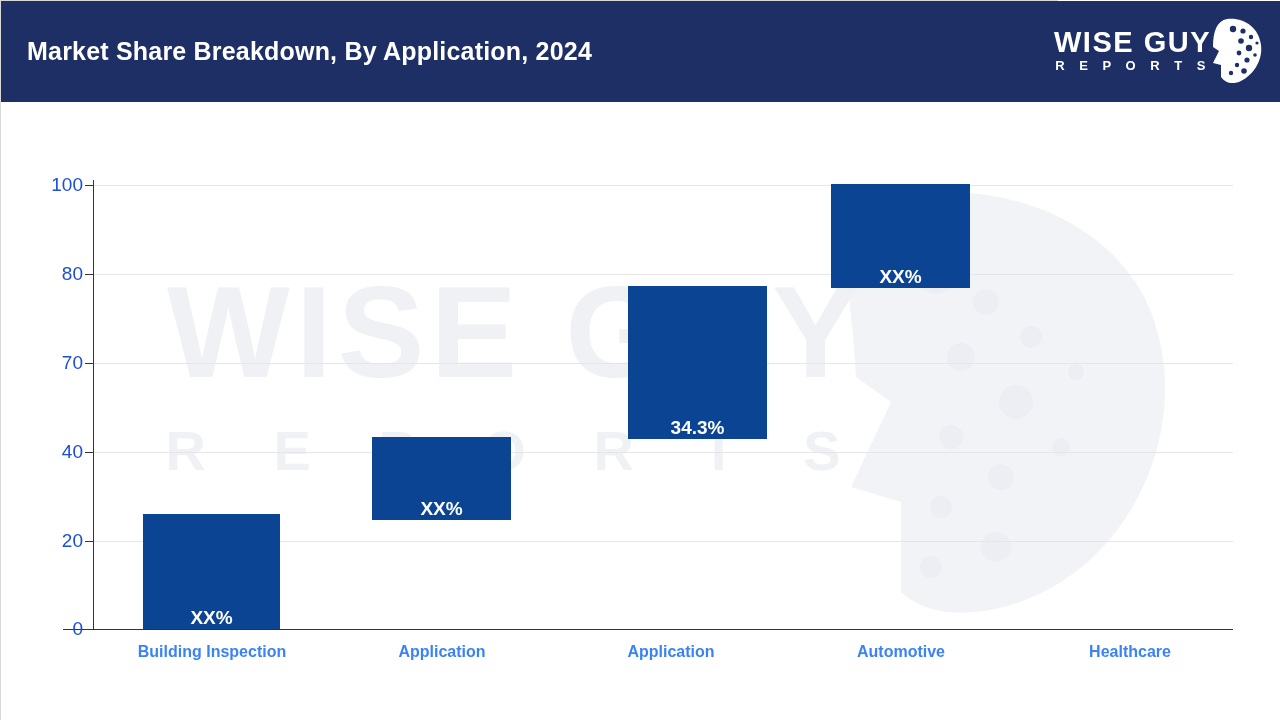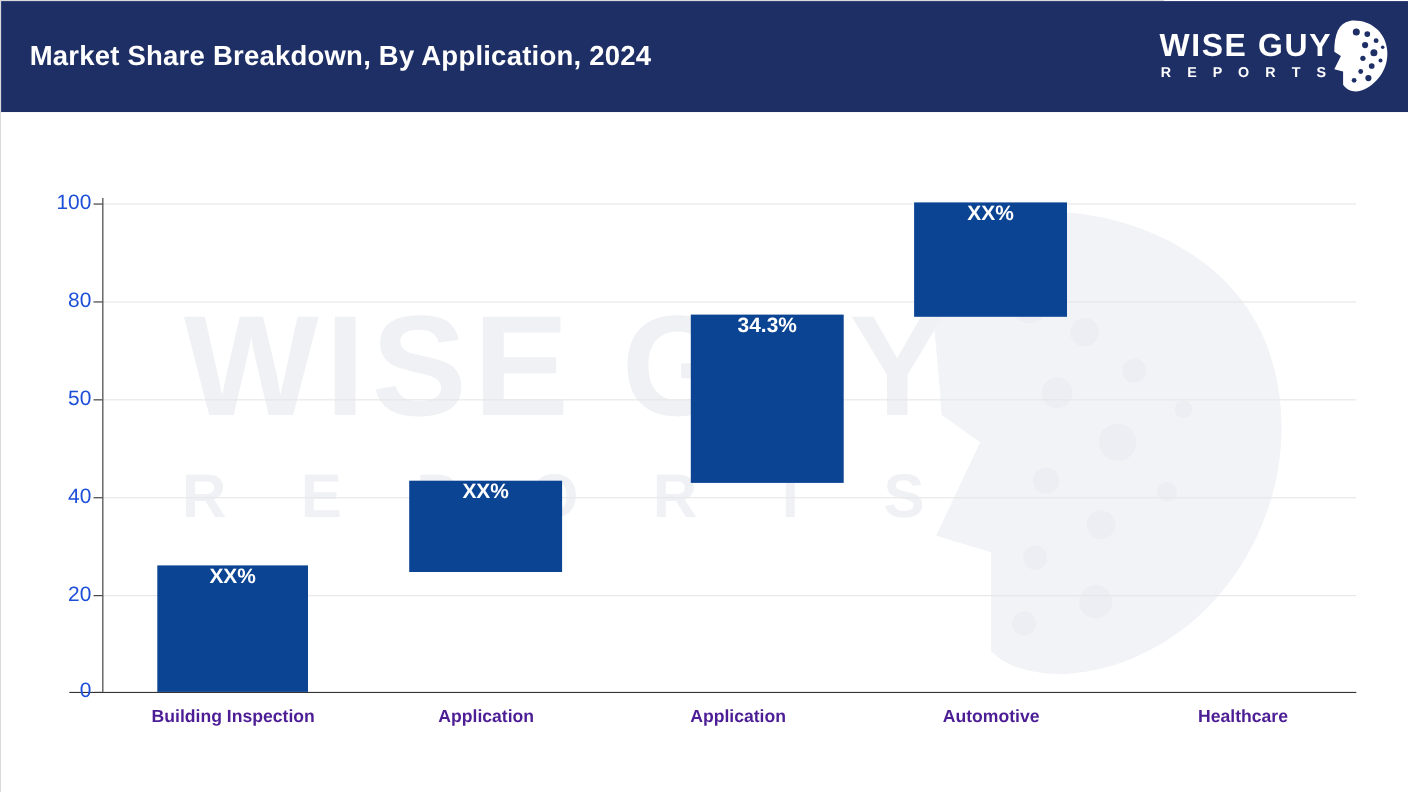--- a/index.html
+++ b/index.html
@@ -130,33 +130,33 @@
   .y-labels {
     position: absolute;
     left: 10px; top: 0;
     width: 72px; height: 619px;
   }
 
   .bar {
     position: absolute;
     background: #0c4494;
     display: flex;
-    align-items: flex-start;
+    align-items: flex-end;
     justify-content: center;
   }
   .bar-label {
     color: #ffffff;
     font-size: 19px;
     font-weight: bold;
   }
 
   .cat-label {
     position: absolute;
     text-align: center;
-    color: #4c1d95;
+    color: #3b82f6;
     font-size: 16px;
     font-weight: bold;
     line-height: 1.3;
   }
 </style>
 </head>
 <body>
 
 <div class="page">
 
@@ -225,21 +225,21 @@
     <div class="tick-mark" style="top:83px;"></div>
     <div class="tick-mark" style="top:172px;"></div>
     <div class="tick-mark" style="top:261px;"></div>
     <div class="tick-mark" style="top:350px;"></div>
     <div class="tick-mark" style="top:439px;"></div>
     <div class="tick-mark" style="top:527px;"></div>
 
     <div class="y-labels">
       <div class="y-label" style="top:72px;">100</div>
       <div class="y-label" style="top:161px;">80</div>
-      <div class="y-label" style="top:250px;">50</div>
+      <div class="y-label" style="top:250px;">70</div>
       <div class="y-label" style="top:339px;">40</div>
       <div class="y-label" style="top:428px;">20</div>
       <div class="y-label" style="top:516px;">0</div>
     </div>
 
     <div class="bar" style="left:142px; top:412px; width:137px; height:115px;">
       <span class="bar-label">XX%</span>
     </div>
 
     <div class="bar" style="left:371px; top:335px; width:139px; height:83px;">

